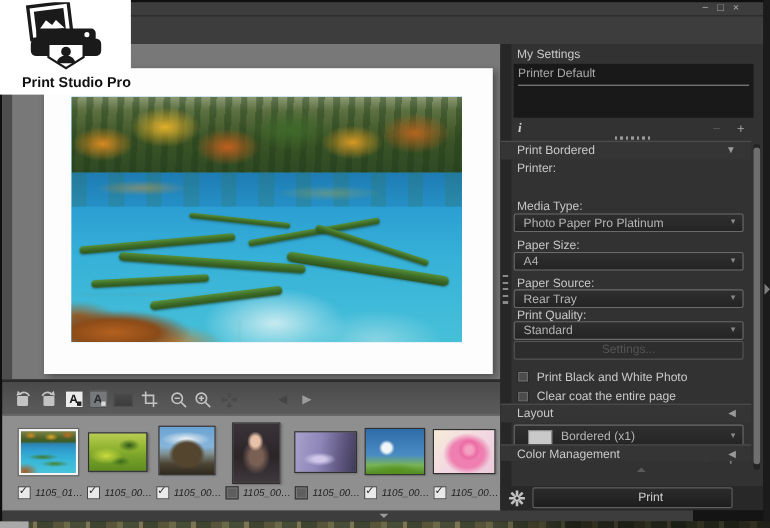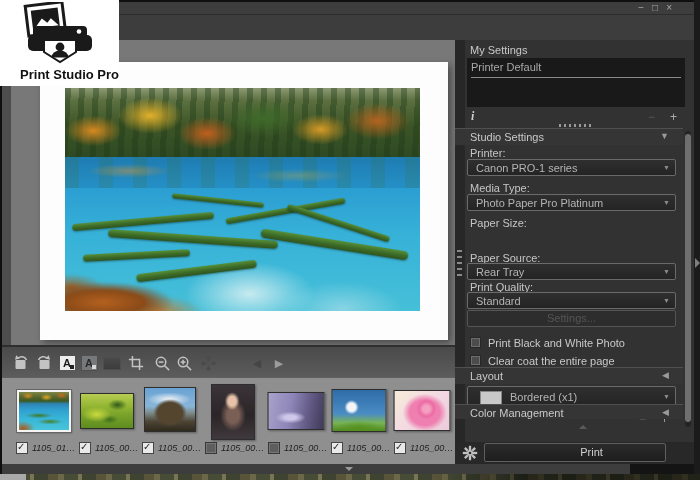--- a/index.html
+++ b/index.html
@@ -275,37 +275,37 @@
       <div class="listitem">Printer Default</div>
     </div>
     <div class="abs inforow">
       <span class="iicon">i</span>
       <span class="minus">−</span>
       <span class="plus">+</span>
     </div>
     <div class="abs hsplit"></div>
 
     <div class="abs phead hdr-clickable">
-      <span class="pt">Studio Settings</span>
+      <span class="pt">Print Bordered</span>
       <span class="pa">▼</span>
     </div>
 
     <div class="abs flabel" style="top:107px;">Printer:</div>
-    <div class="abs dd" style="top:119px;">
-      <span class="dtext">Canon PRO-1 series</span>
-      <span class="darr">▼</span>
-    </div>
 
     <div class="abs flabel" style="top:142px;">Media Type:</div>
     <div class="abs dd" style="top:154px;">
       <span class="dtext">Photo Paper Pro Platinum</span>
       <span class="darr">▼</span>
     </div>
 
     <div class="abs flabel" style="top:177px;">Paper Size:</div>
+    <div class="abs dd" style="top:189px;">
+      <span class="dtext">A4</span>
+      <span class="darr">▼</span>
+    </div>
 
     <div class="abs flabel" style="top:212px;">Paper Source:</div>
     <div class="abs dd" style="top:223px;">
       <span class="dtext">Rear Tray</span>
       <span class="darr">▼</span>
     </div>
 
     <div class="abs flabel" style="top:241px;">Print Quality:</div>
     <div class="abs dd" style="top:252px;">
       <span class="dtext">Standard</span>

